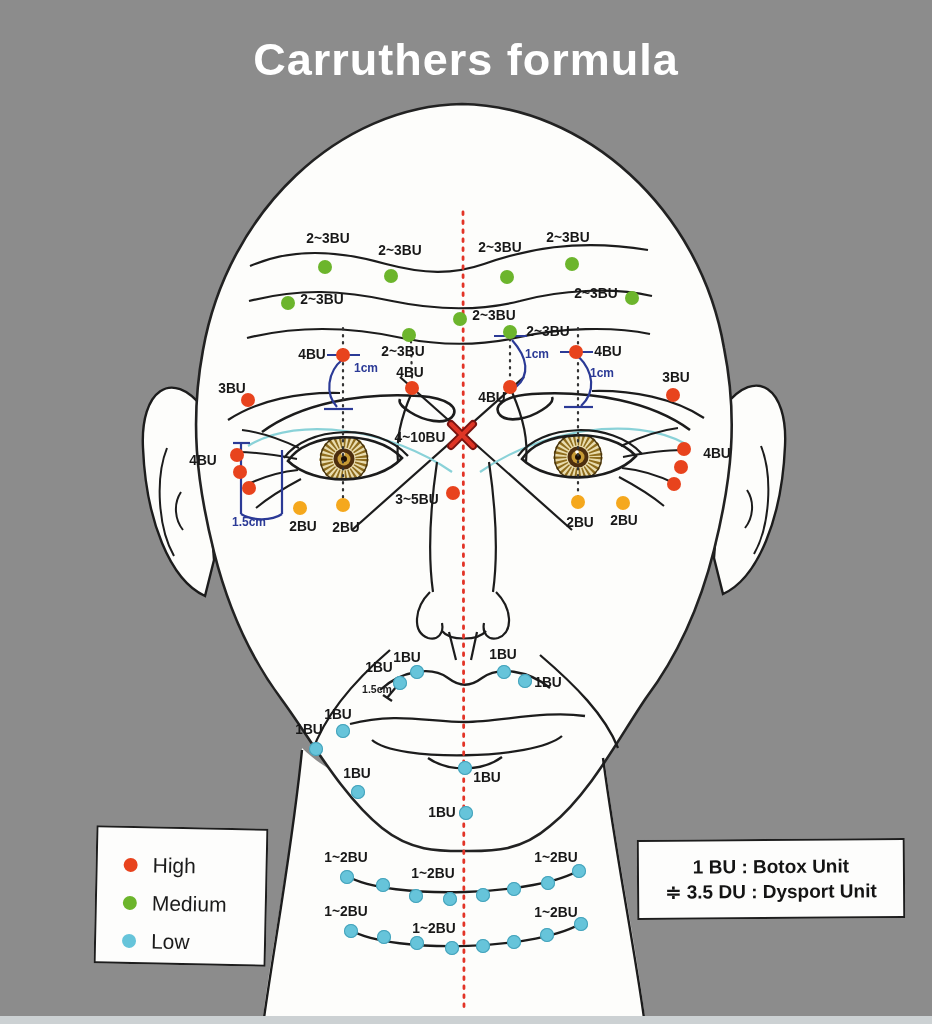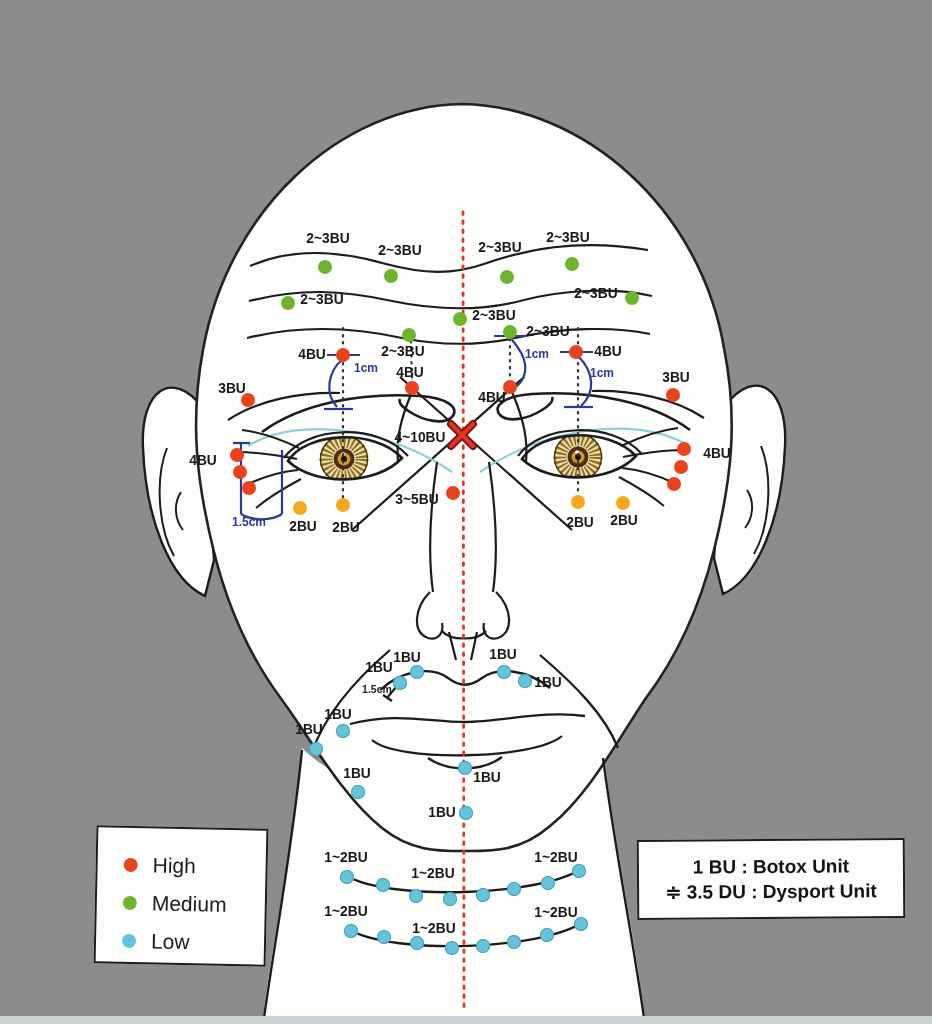--- a/index.html
+++ b/index.html
@@ -300,20 +300,21 @@
       <span class="dose-label" style="left: 346px; top: 911px;">1~2BU</span>
       <span class="dose-label" style="left: 434px; top: 928px;">1~2BU</span>
       <span class="dose-label" style="left: 556px; top: 912px;">1~2BU</span>
       <span class="measure-label" style="left: 366px; top: 368px;">1cm</span>
       <span class="measure-label" style="left: 537px; top: 354px;">1cm</span>
       <span class="measure-label" style="left: 602px; top: 373px;">1cm</span>
       <span class="measure-label" style="left: 249px; top: 522px;">1.5cm</span>
       <span class="measure-label black" style="left: 377px; top: 689px;">1.5cm</span>
     </div>
 
+  <h1 id="page-title">Carruthers formula</h1>
 
   <div id="legend-box">
     <div id="legend-items">
         <div class="legend-item">
           <span class="legend-dot" style="background: rgb(232, 67, 29);"></span>
           <span class="legend-label">High</span>
         </div>
         <div class="legend-item">
           <span class="legend-dot" style="background: rgb(108, 181, 44);"></span>
           <span class="legend-label">Medium</span>

